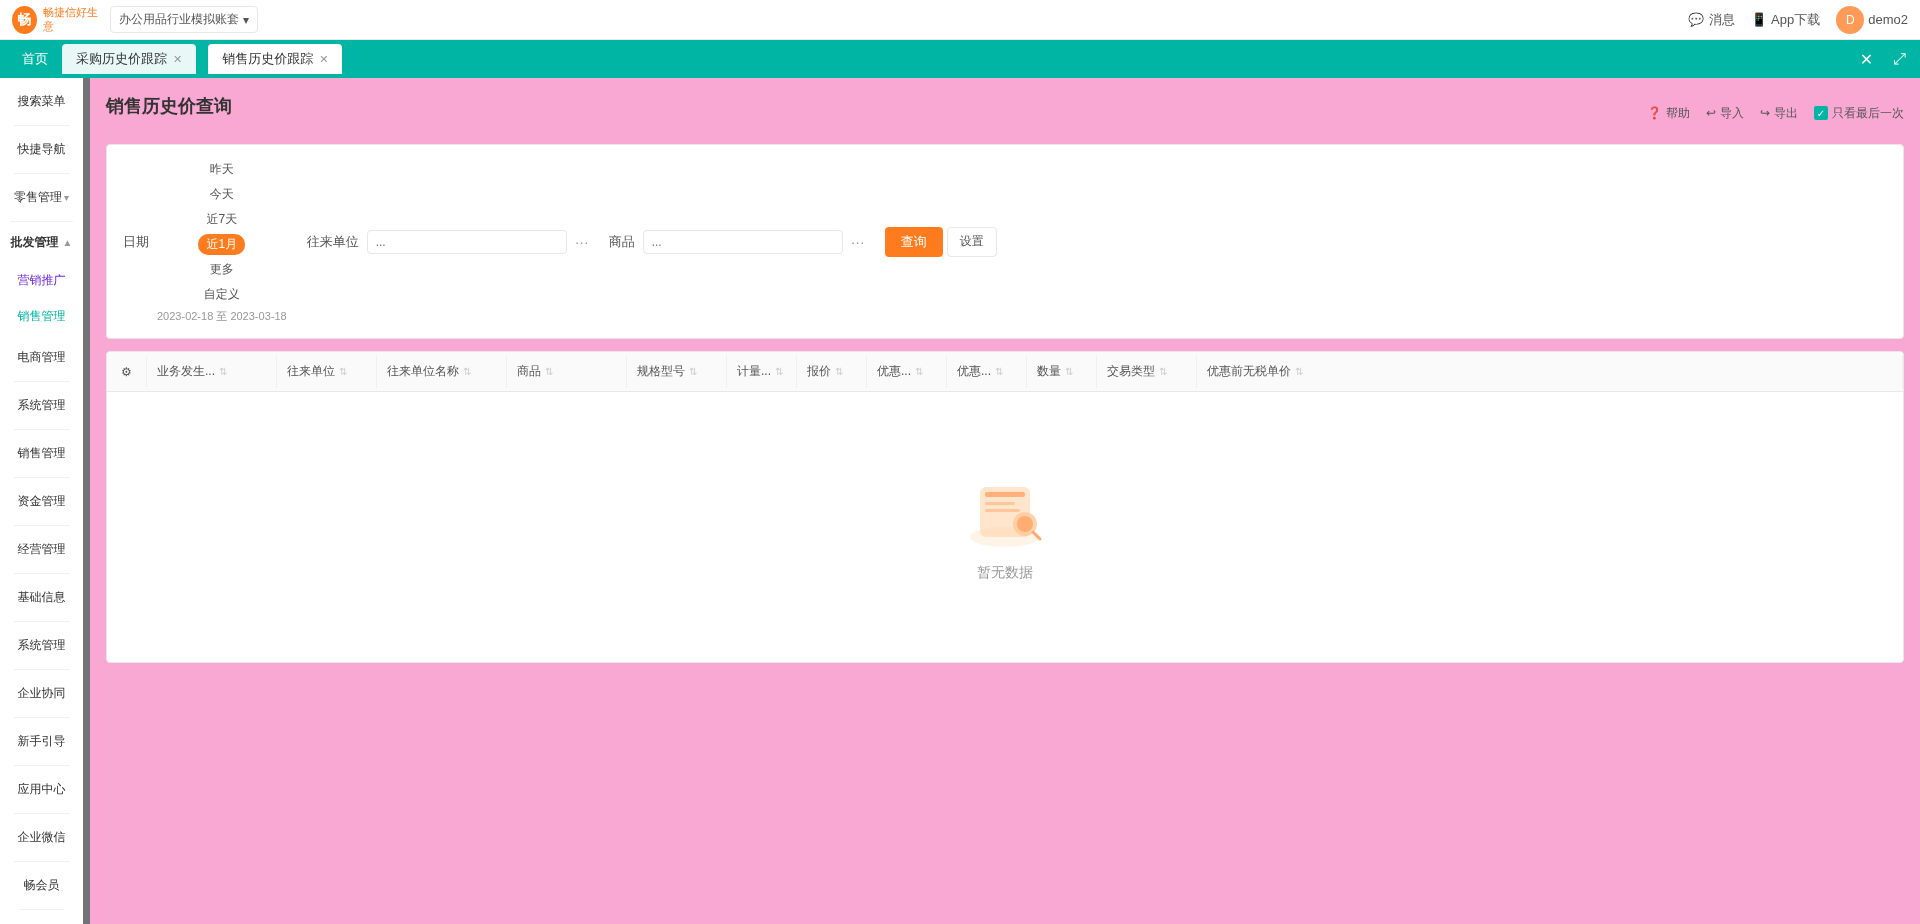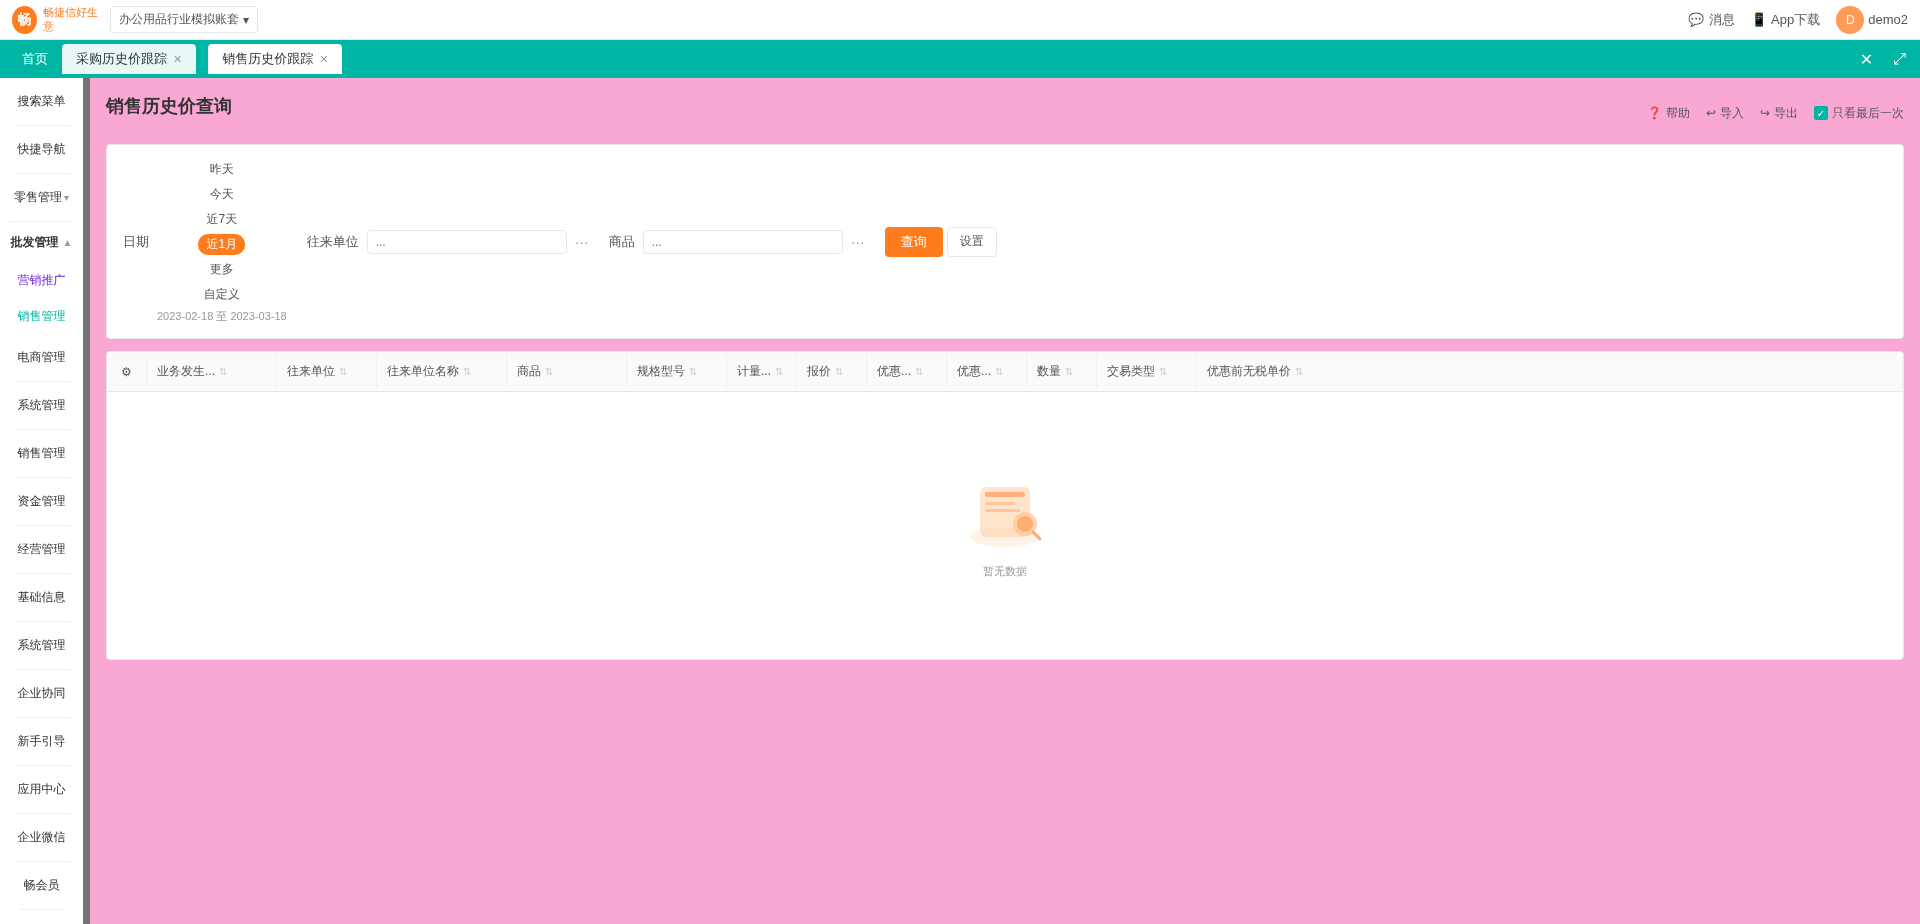--- a/index.html
+++ b/index.html
@@ -382,21 +382,21 @@
       align-items: center;
       justify-content: center;
       padding: 80px 0;
     }
     .empty-icon {
       width: 90px;
       height: 80px;
       margin-bottom: 12px;
     }
     .empty-text {
-      font-size: 11px;
+      font-size: 14px;
       color: #999;
     }
   </style>
 </head>
 <body>
 
 <div class="top-bar">
   <div class="logo-area">
     <div class="logo-icon">畅</div>
     <div class="logo-text">畅捷信好生意</div>

